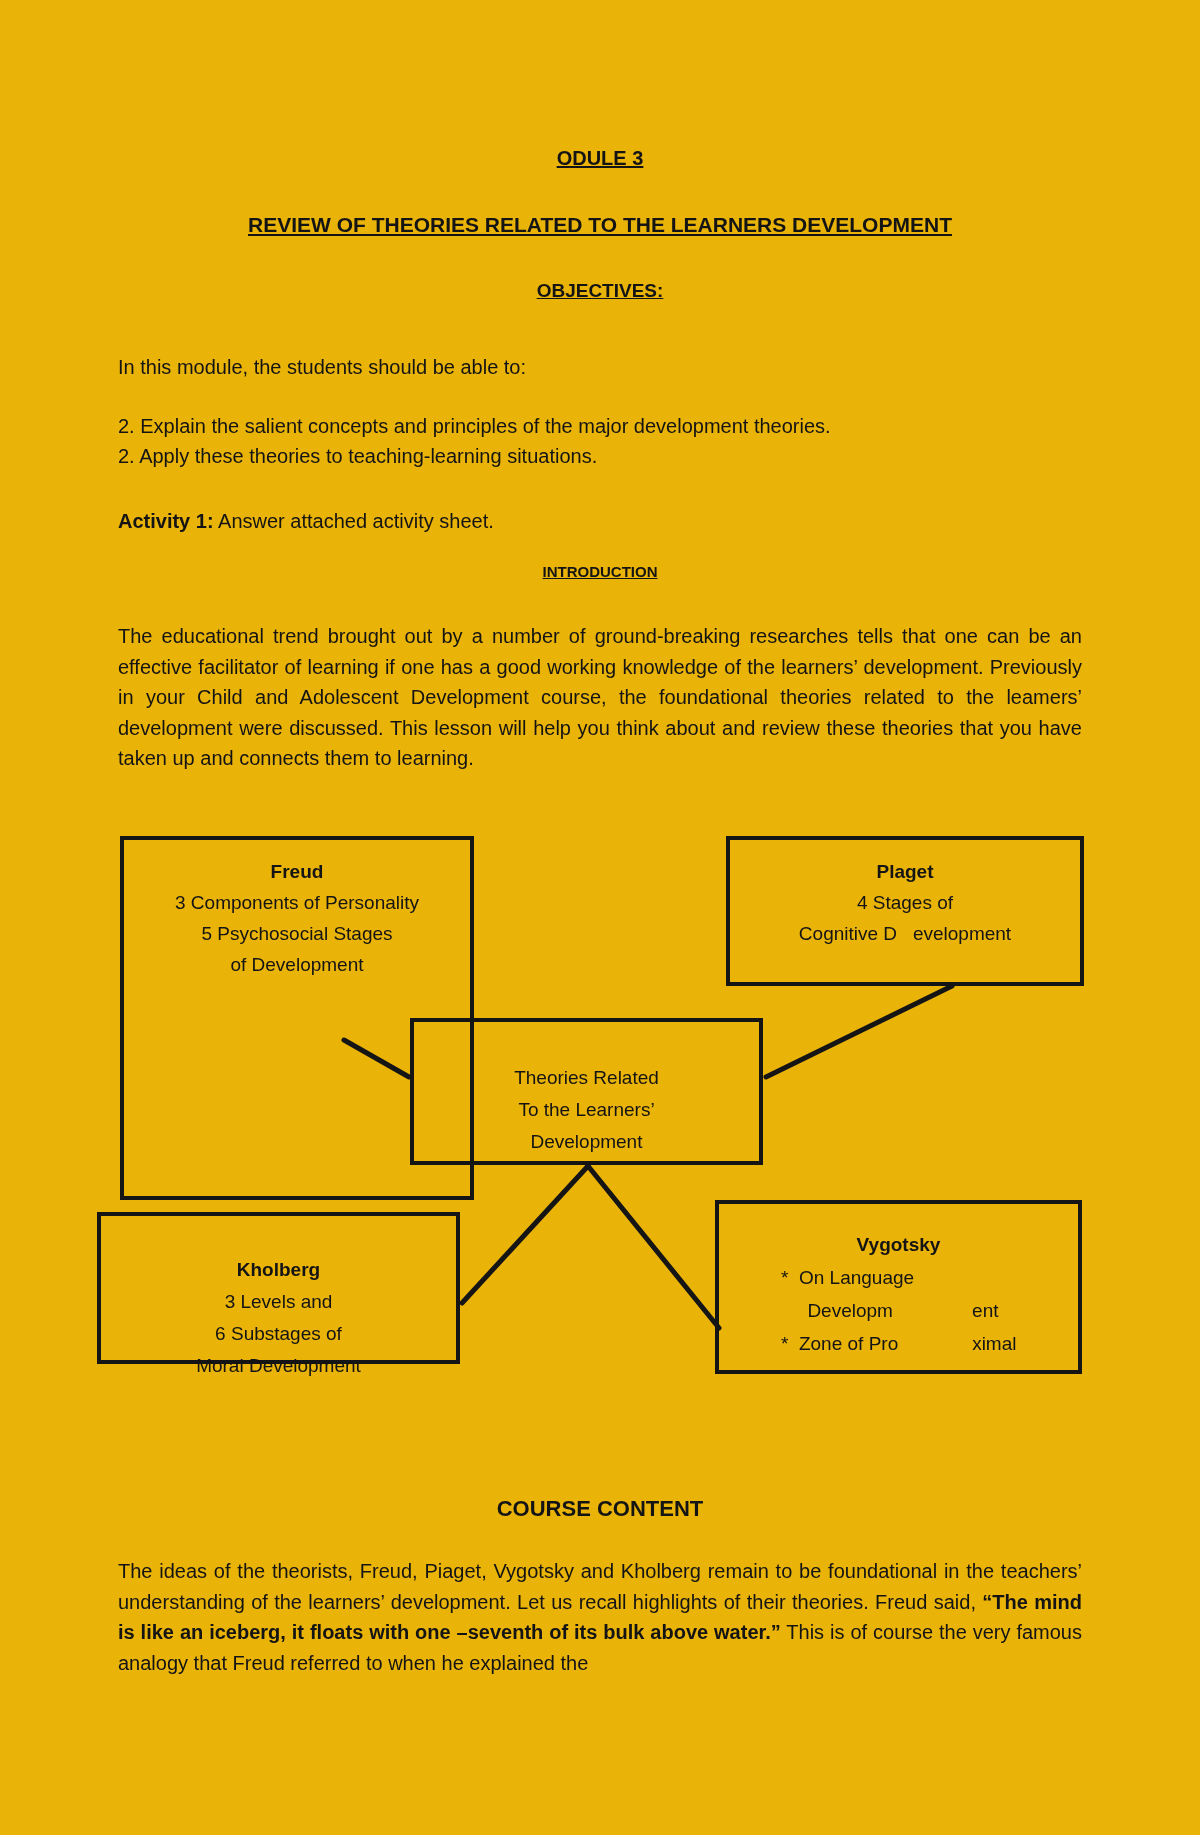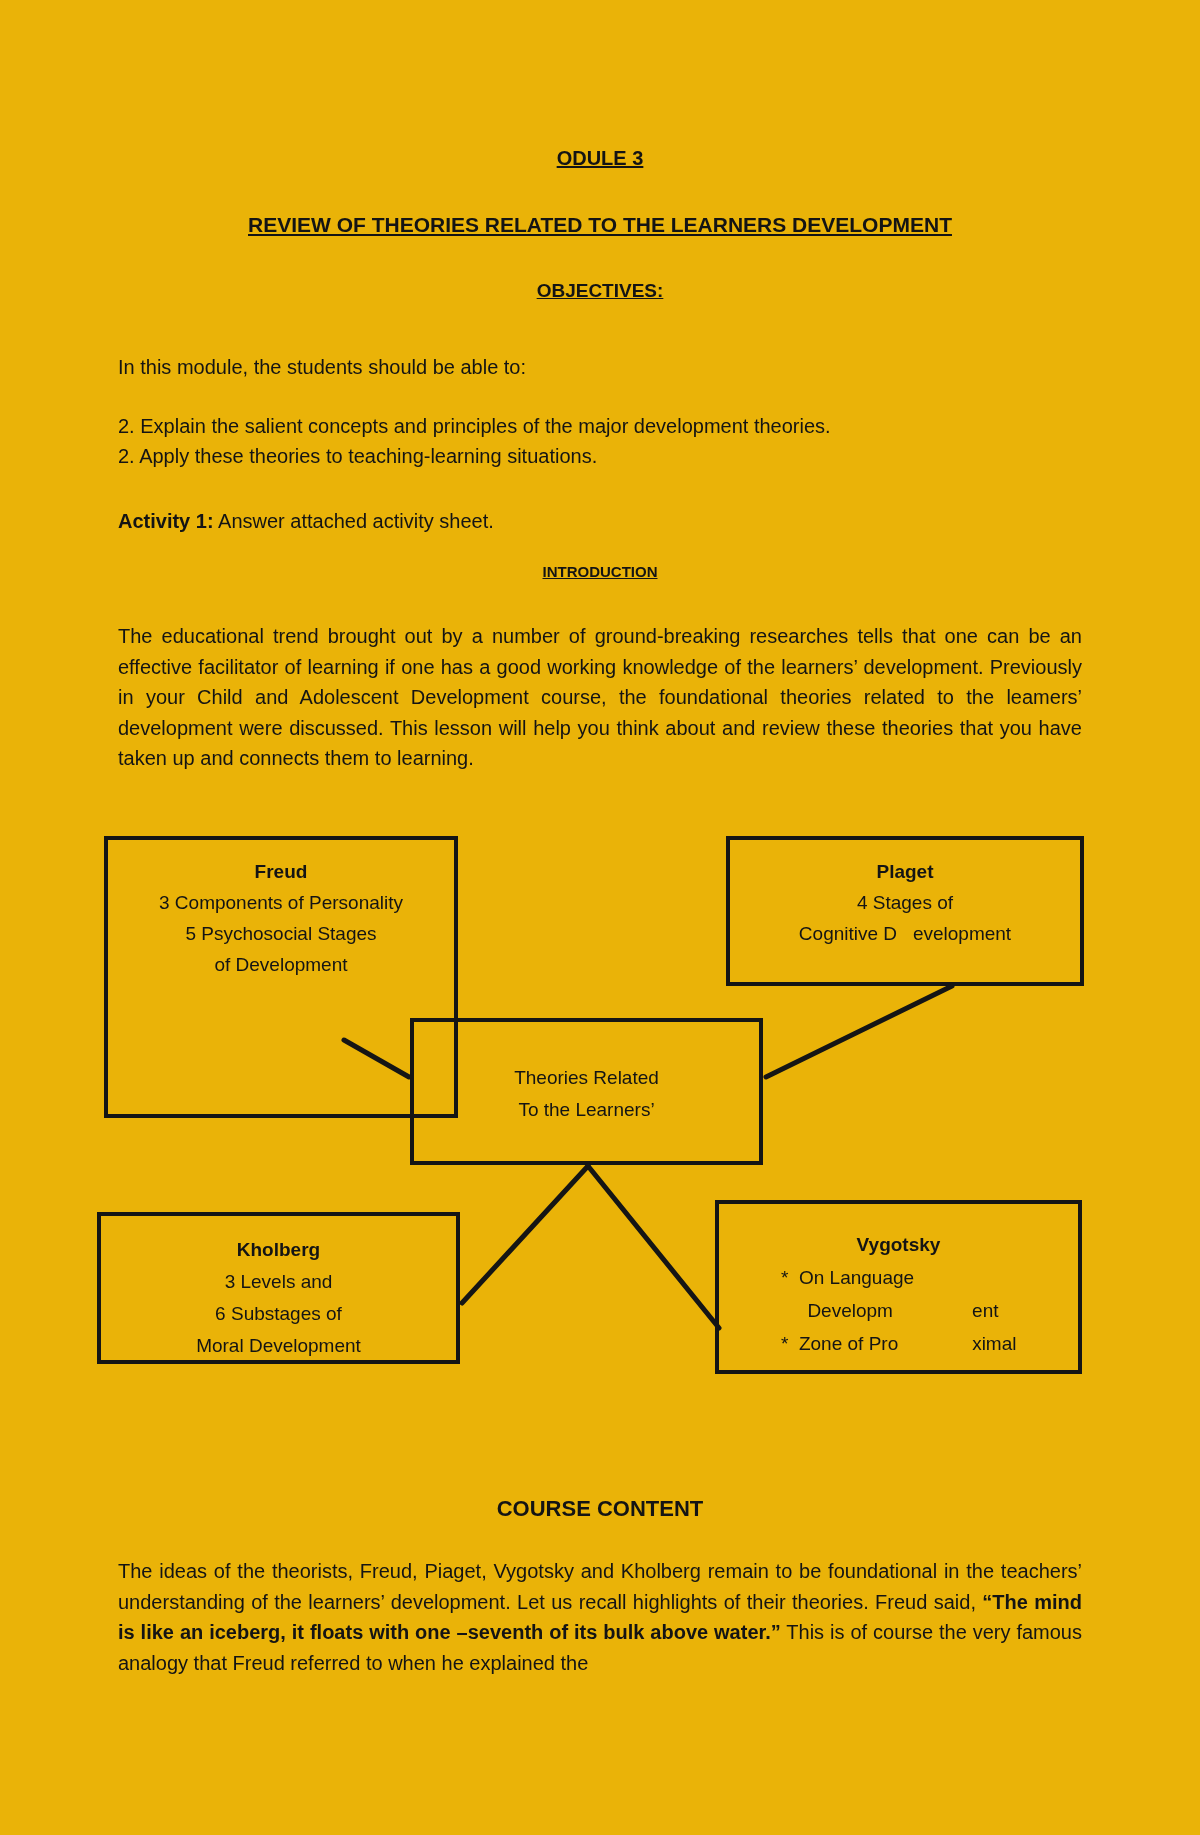--- a/index.html
+++ b/index.html
@@ -36,28 +36,28 @@
   
   .dbox{
     position:absolute;
     border:4px solid #151515;
     background:transparent;
     box-sizing:border-box;
     font-size:19px;
   }
   .dbox .btitle{font-weight:bold;font-size:19px;text-align:center;white-space:pre;}
   .dbox .bline{text-align:center;white-space:pre;}
-  .box-freud{left:104px;top:836px;width:354px;height:282px;}
+  .box-freud{left:120px;top:836px;width:354px;height:364px;}
   .box-freud .btxt{padding-top:16px;line-height:31px;}
   .box-piaget{left:714px;top:836px;width:358px;height:150px;margin-left:12px;}
   .box-piaget .btxt{padding-top:16px;line-height:31px;}
   .box-center{left:410px;top:1018px;width:353px;height:147px;}
   .box-center .btxt{padding-top:40px;line-height:32px;}
   .box-kholberg{left:97px;top:1212px;width:363px;height:152px;}
-  .box-kholberg .btxt{padding-top:18px;line-height:32px;}
+  .box-kholberg .btxt{padding-top:18px;line-height:32px;margin-top:20px;}
   .box-vygotsky{left:715px;top:1200px;width:367px;height:174px;}
   .box-vygotsky .btxt{padding-top:24px;line-height:33px;}
   .box-vygotsky .bline{text-align:left;padding-left:62px;}
   svg.connectors{position:absolute;left:0;top:0;width:1200px;height:1835px;pointer-events:none;}
 </style>
 </head>
 <body>
 
 <div class="page">
 
@@ -92,20 +92,21 @@
       <div class="btitle">Plaget</div>
       <div class="bline">4 Stages of</div>
       <div class="bline">Cognitive D   evelopment</div>
     </div>
   </div>
 
   <div class="dbox box-center">
     <div class="btxt">
       <div class="bline">Theories Related</div>
       <div class="bline">To the Learners’</div>
+      <div class="bline">Development</div>
     </div>
   </div>
 
   <div class="dbox box-kholberg">
     <div class="btxt">
       <div class="btitle">Kholberg</div>
       <div class="bline">3 Levels and</div>
       <div class="bline">6 Substages of</div>
       <div class="bline">Moral Development</div>
     </div>

